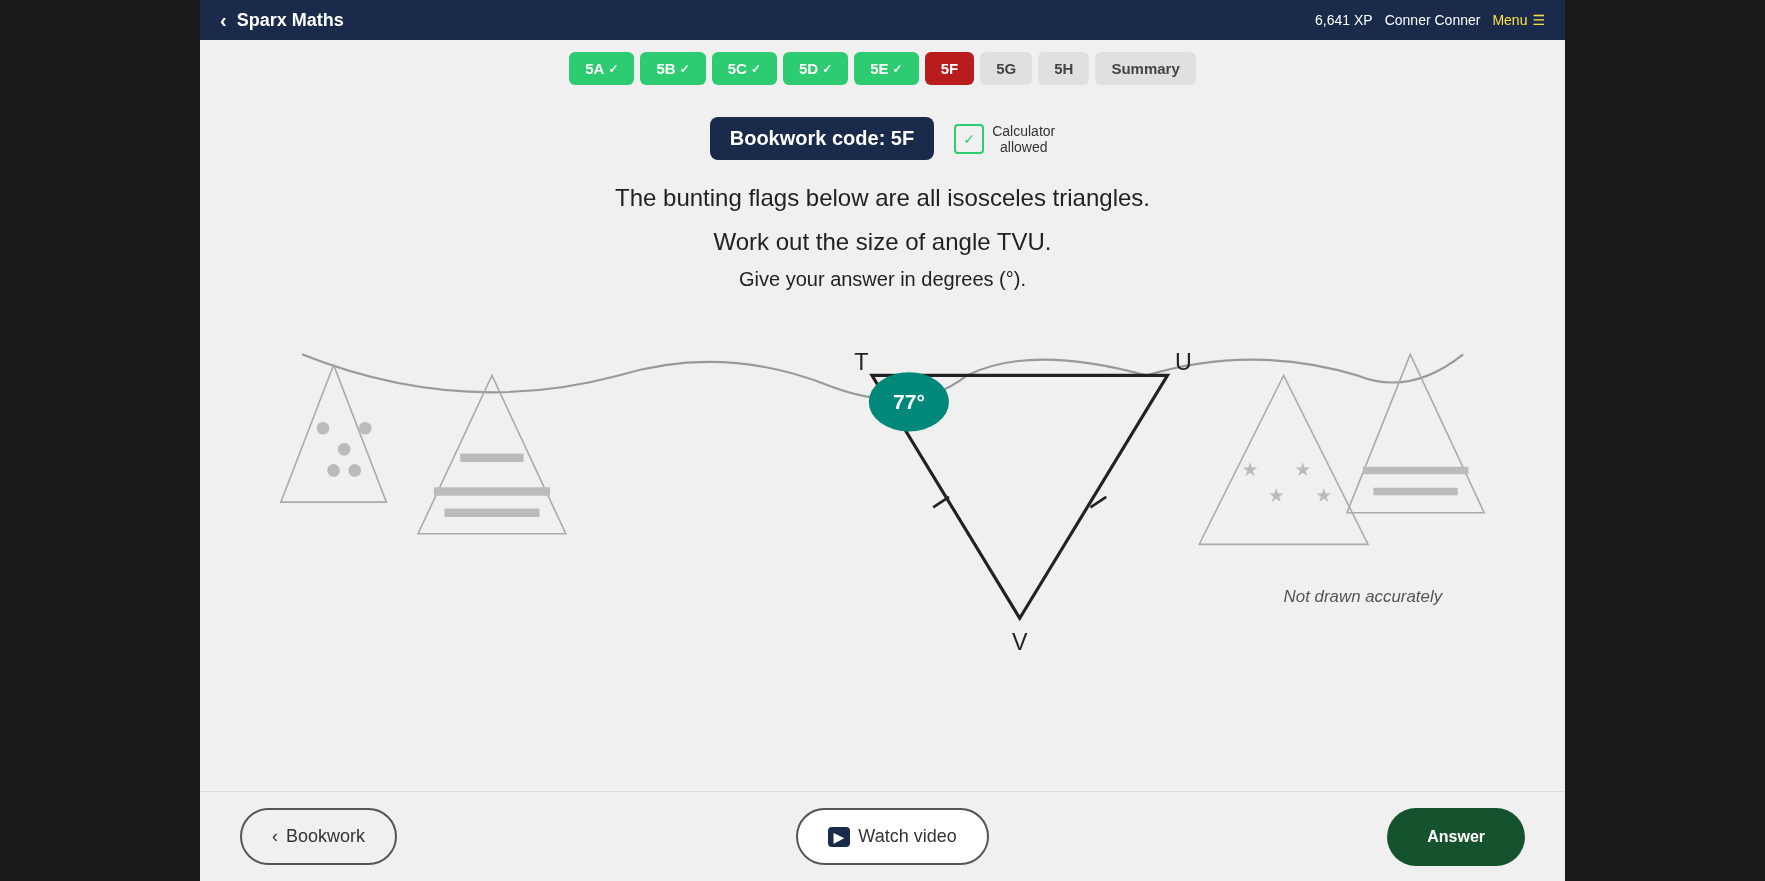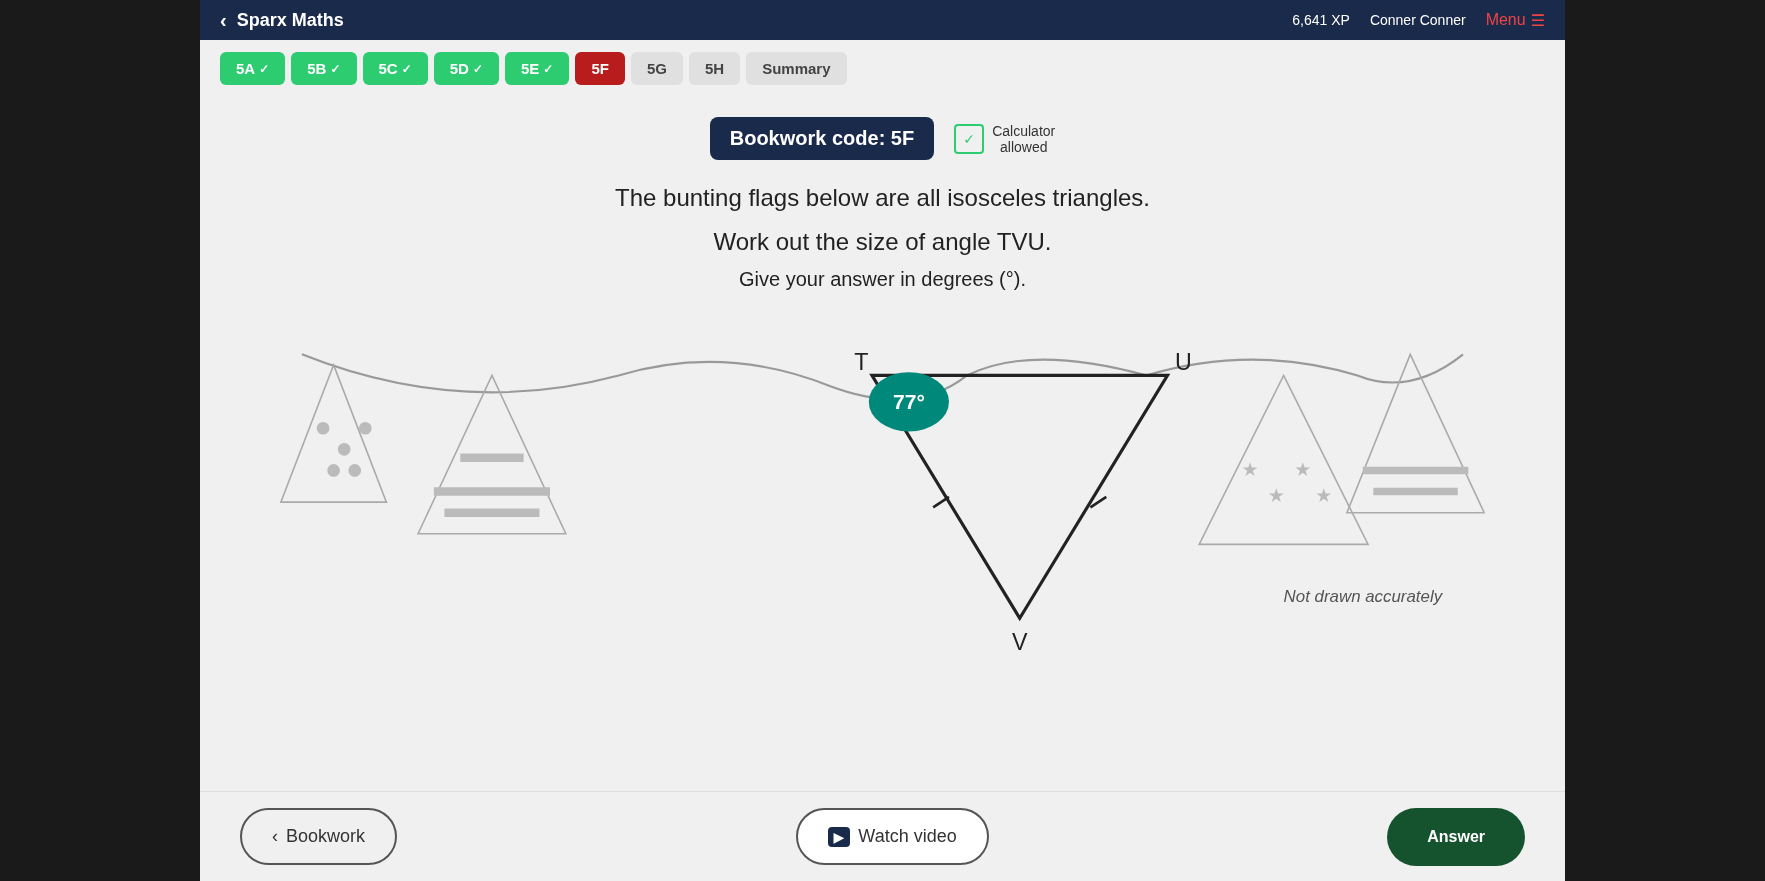--- a/index.html
+++ b/index.html
@@ -36,37 +36,38 @@
       font-size: 18px;
       font-weight: bold;
     }
     .back-arrow {
       color: white;
       font-size: 20px;
     }
     .header-right {
       display: flex;
       align-items: center;
-      gap: 20px;
+      gap: 12px;
       color: white;
       font-size: 14px;
     }
     .menu-btn {
       display: flex;
       align-items: center;
       gap: 5px;
-      color: #ef4444;
-      font-size: 16px;
+      color: #fde047;
+      font-size: 14px;
       cursor: pointer;
     }
     
     .tab-bar {
       background: #f0f0f0;
       padding: 12px 20px;
       display: flex;
+      justify-content: center;
       gap: 6px;
       align-items: center;
     }
     .tab {
       padding: 8px 16px;
       border-radius: 6px;
       font-size: 15px;
       font-weight: 600;
       cursor: pointer;
       display: flex;

